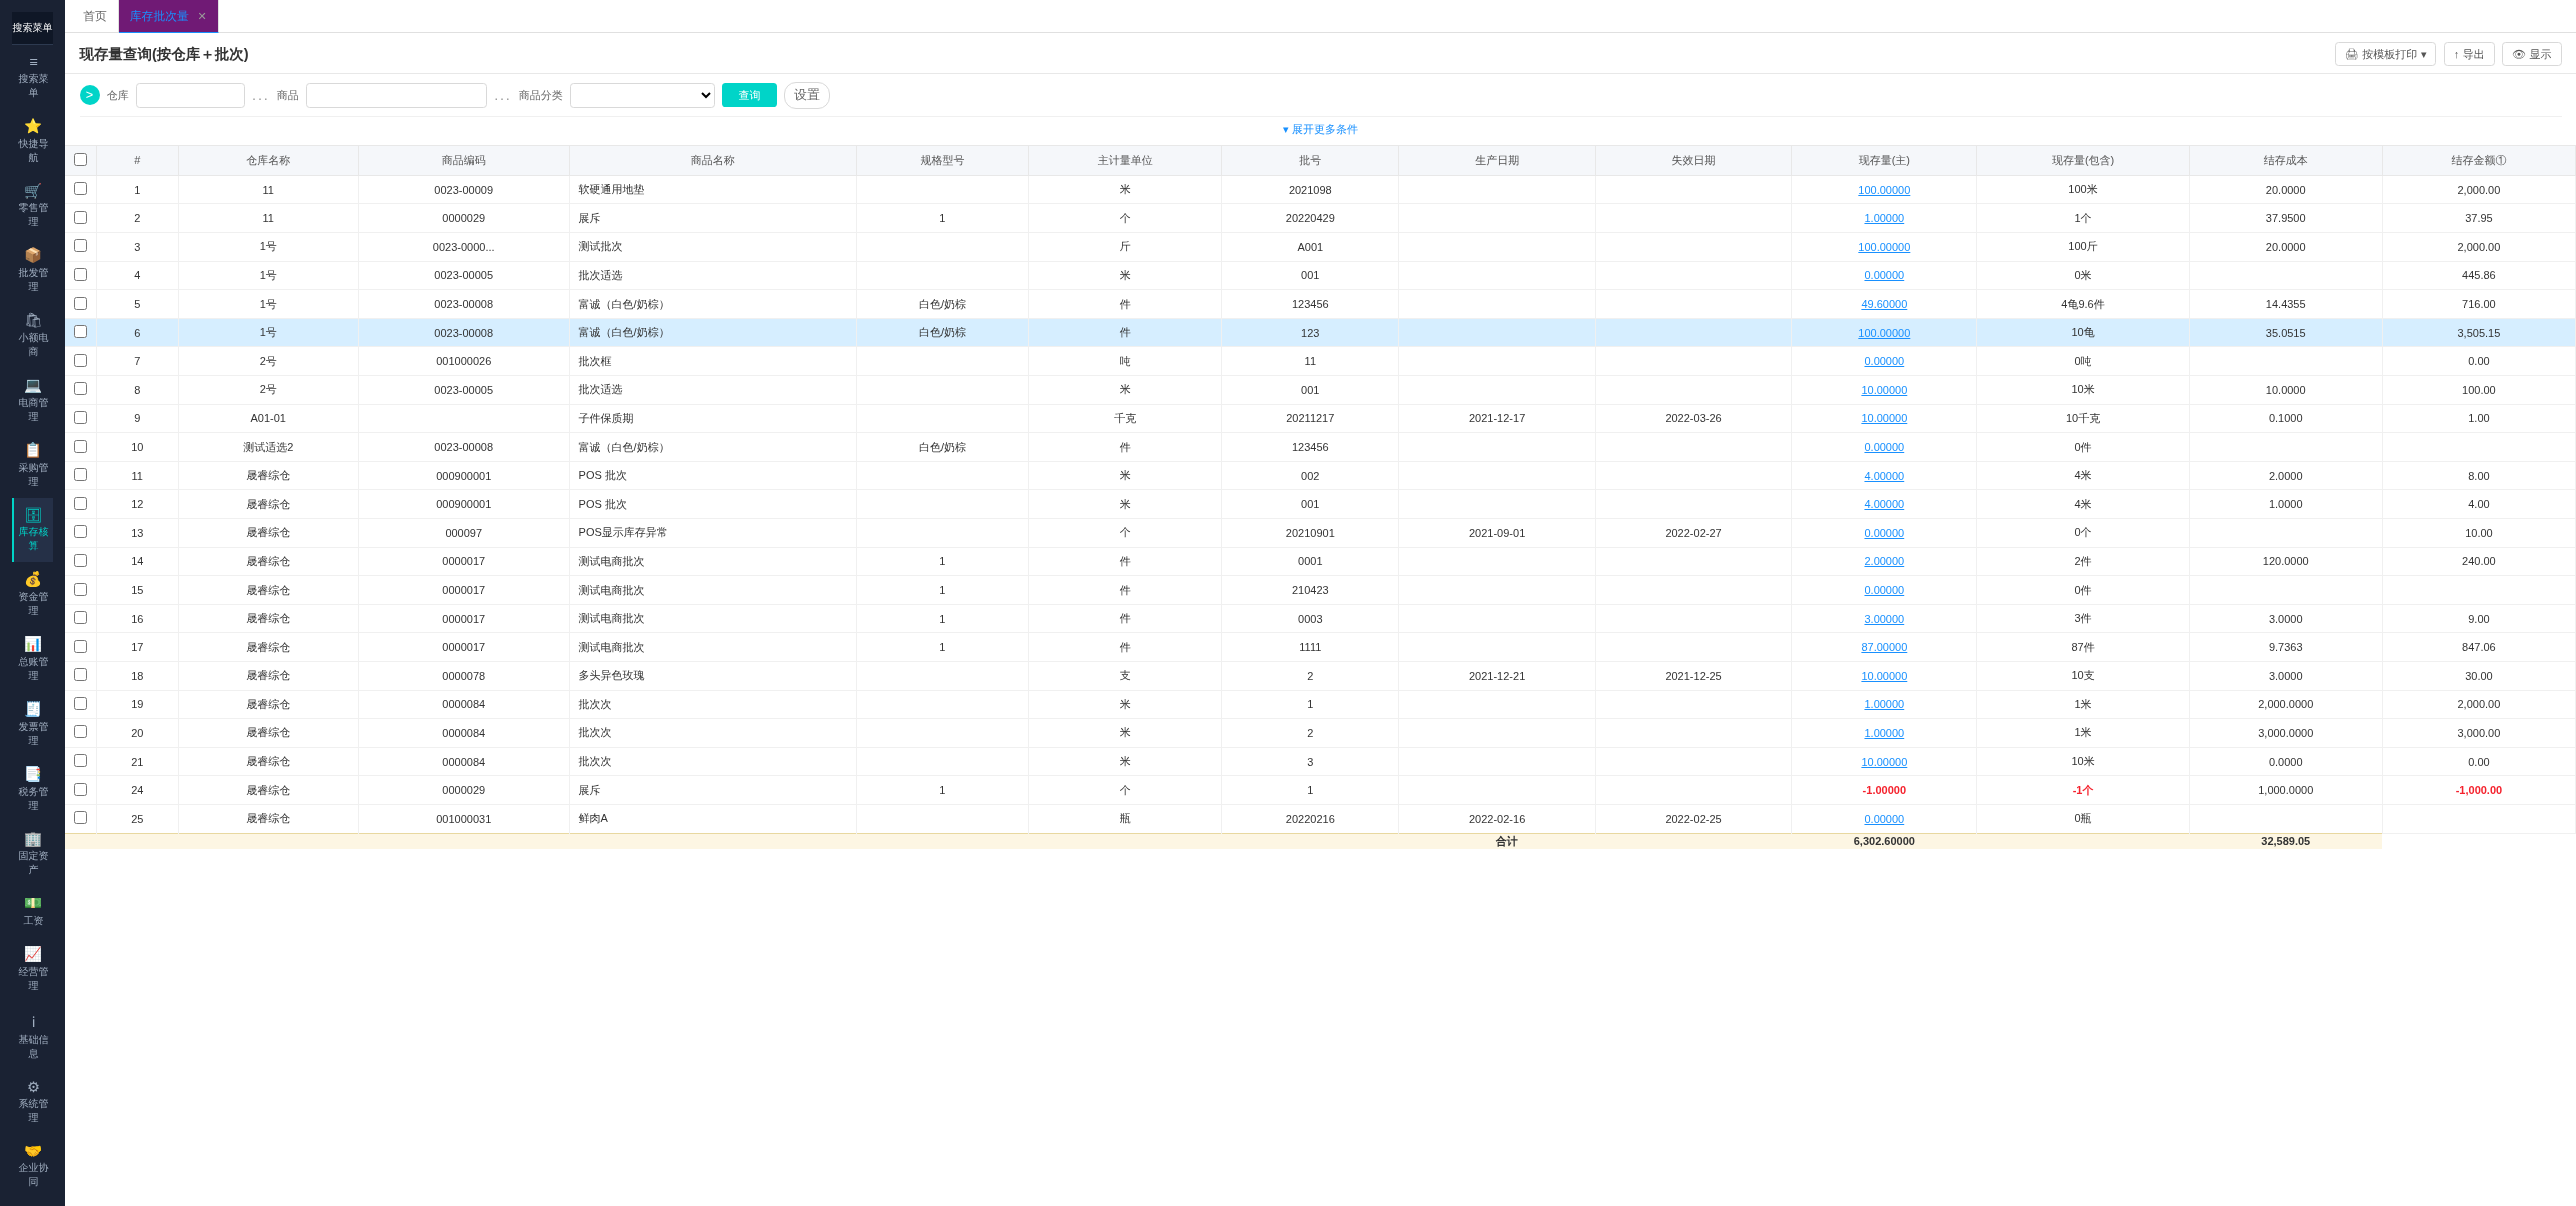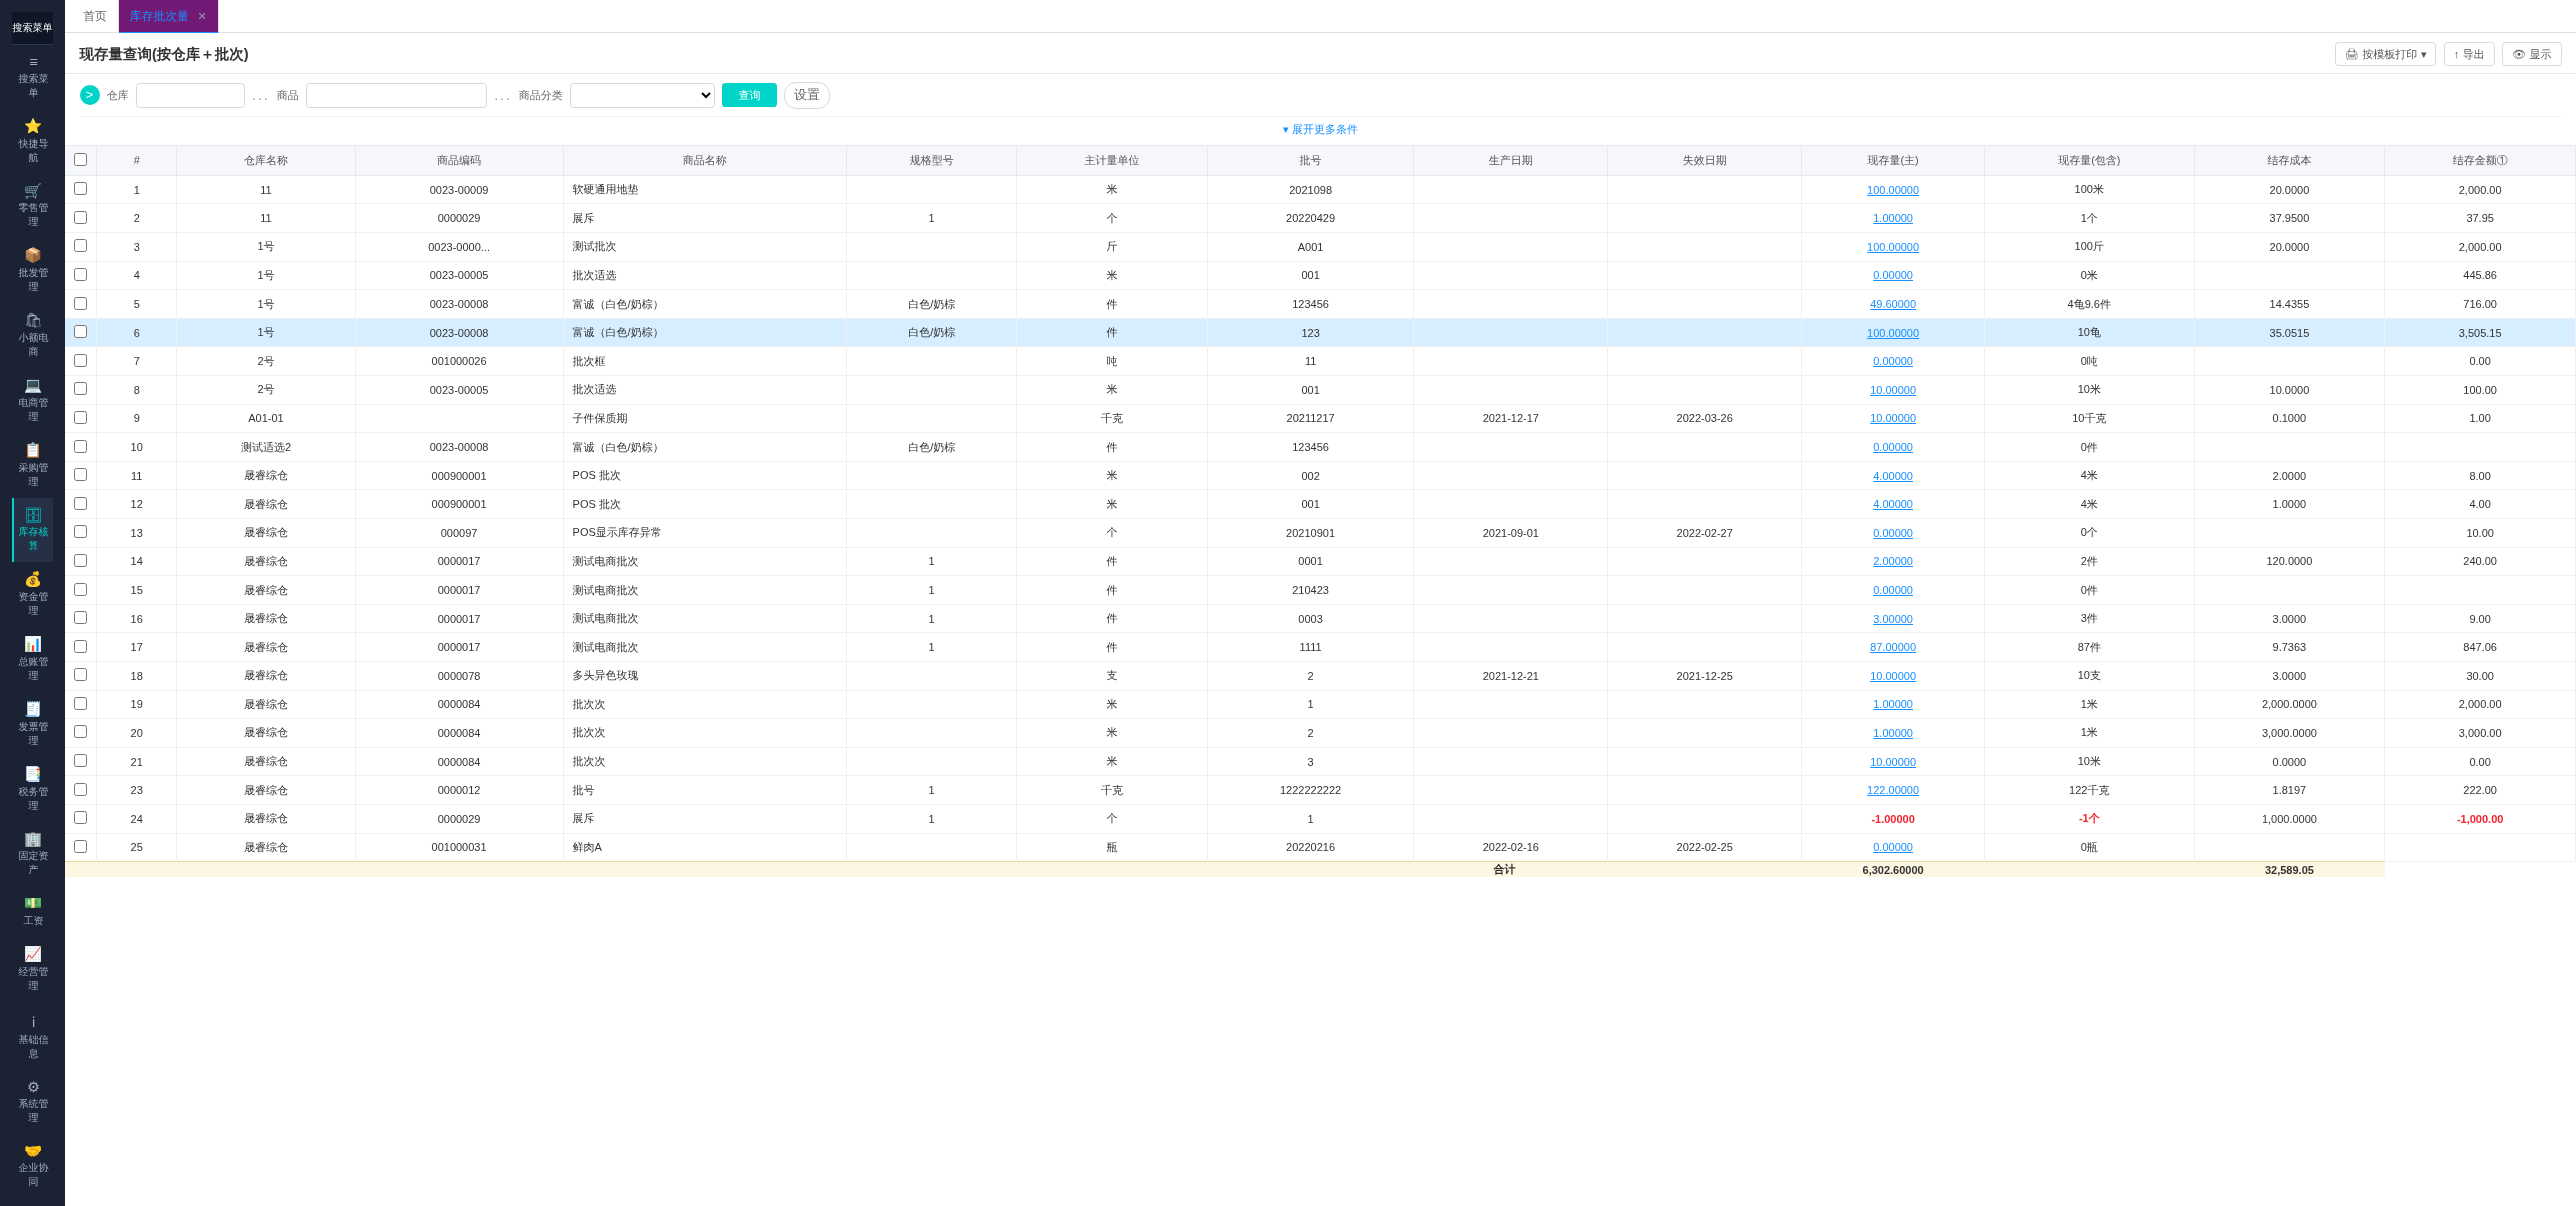--- a/index.html
+++ b/index.html
@@ -805,38 +805,20 @@
     <td></td>
     <td class="link">10.00000</td>
     <td class="">10米</td>
     <td>0.0000</td>
     <td class="">0.00</td>
   </tr>
           <tr>
     <td style="text-align:center;">
       <input type="checkbox" style="">
     </td>
-    <td>23</td>
-    <td>晟睿综仓</td>
-    <td>0000012</td>
-    <td class="left">批号</td>
-    <td>1</td>
-    <td>千克</td>
-    <td>1222222222</td>
-    <td></td>
-    <td></td>
-    <td class="link">122.00000</td>
-    <td class="">122千克</td>
-    <td>1.8197</td>
-    <td class="">222.00</td>
-  </tr>
-          <tr>
-    <td style="text-align:center;">
-      <input type="checkbox" style="">
-    </td>
     <td>24</td>
     <td>晟睿综仓</td>
     <td>0000029</td>
     <td class="left">展斥</td>
     <td>1</td>
     <td>个</td>
     <td>1</td>
     <td></td>
     <td></td>
     <td class="red">-1.00000</td>

